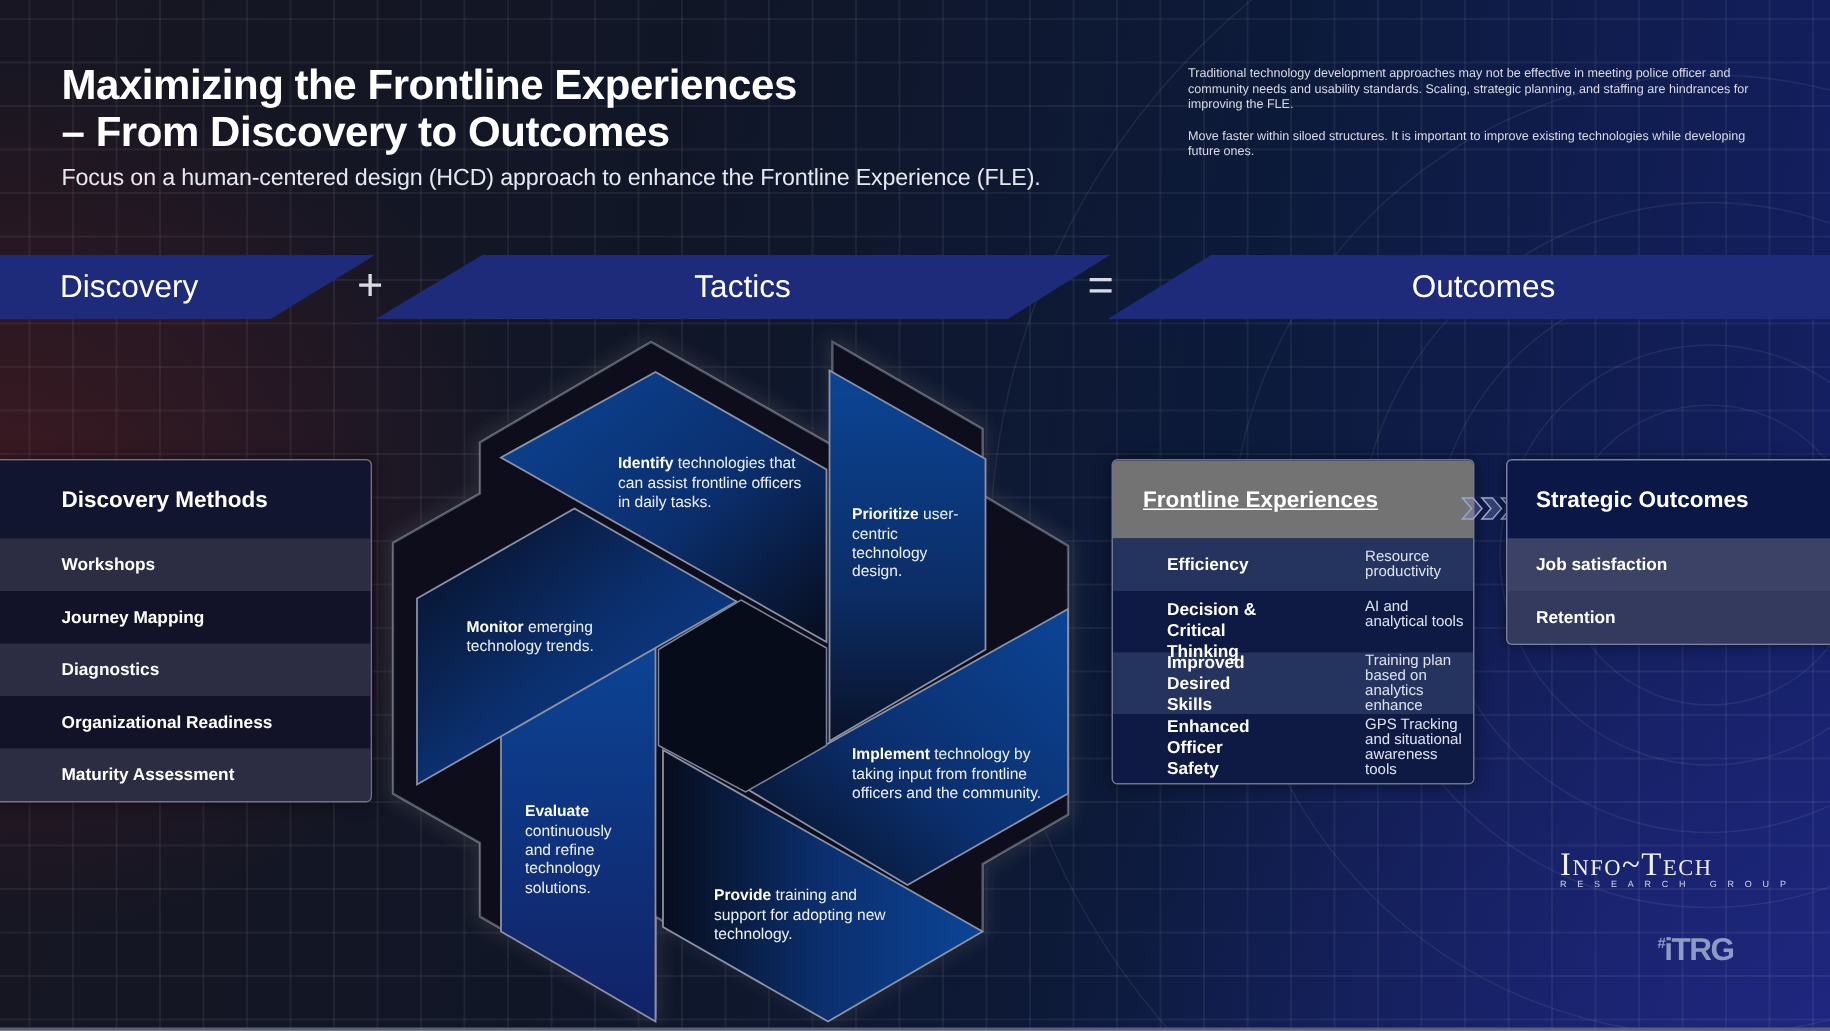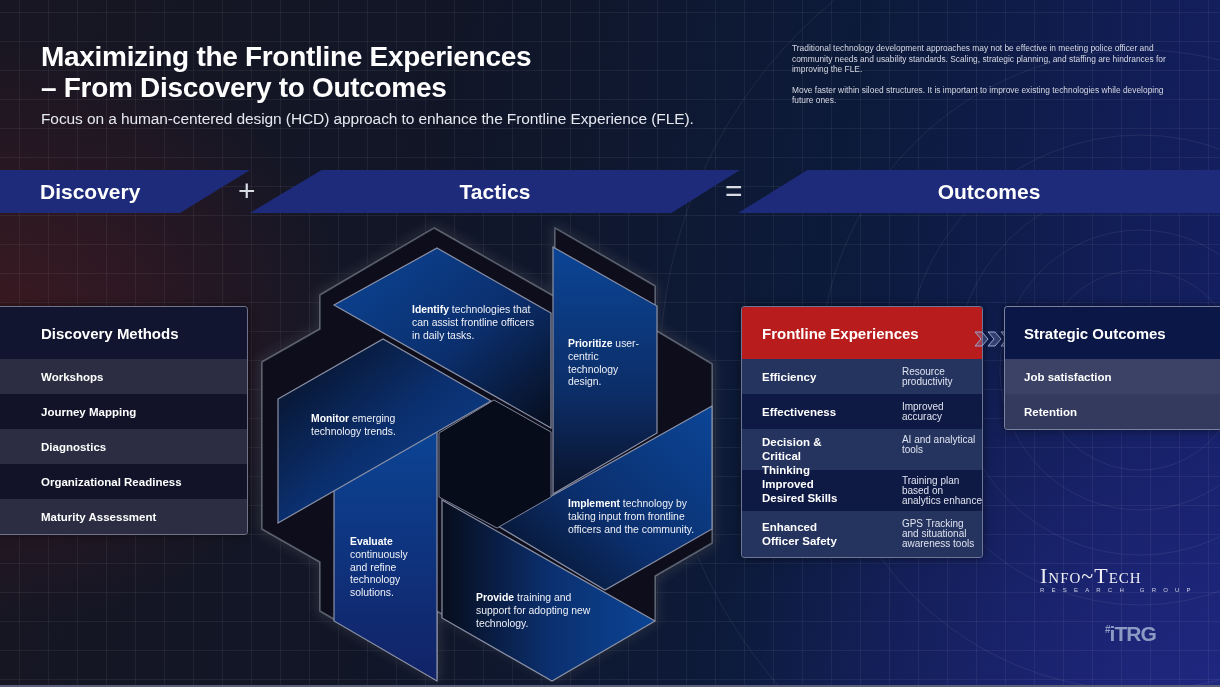--- a/index.html
+++ b/index.html
@@ -36,21 +36,21 @@
   }
   .insight { position: absolute; left: 792px; top: 43px; width: 390px; }
   .insight h3 { font-size: 12px; font-weight: 600; margin-bottom: 8px; color: #f2f2f5; }
   .insight p { font-size: 8.4px; line-height: 10.5px; color: #d7d9e3; margin-bottom: 10px; }
 
   
   .band {
     position: absolute; top: 170px; height: 43px;
     background: #1e2b7a;
     display: flex; align-items: center; justify-content: center;
-    font-size: 21px; font-weight: 700;
+    font-size: 21px; font-weight: 400;
   }
   .band-discovery { left: 0; width: 250px; clip-path: polygon(0 0, 100% 0, 72% 100%, 0 100%); justify-content: flex-start; padding-left: 40px; }
   .band-tactics { left: 250px; width: 490px; clip-path: polygon(14.6% 0, 100% 0, 86% 100%, 0 100%); }
   .band-outcomes { left: 738px; width: 482px; clip-path: polygon(14.4% 0, 100% 0, 100% 100%, 0 100%); padding-left: 20px; }
   .op { position: absolute; top: 174px; font-size: 30px; font-weight: 400; color: #d9dbe3; line-height: 34px; }
   .op-plus { left: 238px; }
   .op-eq { left: 725px; }
 
   
   .panel {
@@ -65,22 +65,22 @@
     font-size: 15px; font-weight: 700;
   }
   .row { display: flex; align-items: center; font-size: 11.5px; font-weight: 700; }
   .disc { left: -4px; top: 306px; width: 252px; background: #12132a; }
   .disc .panel-head { padding-left: 44px; background: #121530; }
   .disc .row { height: 35px; padding-left: 44px; }
   .disc .row:nth-child(odd) { background: #2c2d42; }
   .disc .row:nth-child(even) { background: #121329; }
 
   .fle { left: 741px; top: 306px; width: 242px; background: #0c1a45; }
-  .fle .panel-head { padding-left: 20px; background: #b91c1c; }
-  .fle .row { height: 35px; padding-left: 20px; gap: 46px; }
+  .fle .panel-head { padding-left: 20px; background: #737373; text-decoration: underline; }
+  .fle .row { height: 35px; padding-left: 36px; gap: 46px; }
   .fle .row:nth-child(odd) { background: #25335f; }
   .fle .row:nth-child(even) { background: #0e1a44; }
   .fle .row .lbl { width: 109px; line-height: 14px; }
   .fle .row .val { font-size: 10px; font-weight: 400; color: #dfe3ef; line-height: 10px; width: 112px; margin-left: 16px; }
   .fle .row.tall { height: 41px; }
   .fle .row.tall2 { height: 46px; }
 
   .so { left: 1004px; top: 306px; width: 230px; background: #2c3458; }
   .so .panel-head { padding-left: 19px; background: #0b1746; }
   .so .row { height: 35px; padding-left: 19px; }
@@ -218,24 +218,20 @@
 <div class="step" style="left:350px; top:536px; width:75px;"><b>Evaluate</b><span> continuously and refine technology solutions.</span></div>
 <div class="step" style="left:311px; top:413px; width:105px;"><b>Monitor</b><span> emerging technology trends.</span></div>
 
 <div class="panel fle">
   <div class="panel-head">Frontline Experiences</div>
   <div>
     <div class="row">
         <span class="lbl">Efficiency</span>
         <span class="val">Resource productivity</span>
       </div>
-    <div class="row">
-        <span class="lbl">Effectiveness</span>
-        <span class="val">Improved accuracy</span>
-      </div>
     <div class="row tall" style="align-items:flex-start; padding-top:6px;">
         <span class="lbl">Decision &amp; Critical Thinking</span>
         <span class="val">AI and analytical tools</span>
       </div>
     <div class="row tall">
         <span class="lbl">Improved Desired Skills</span>
         <span class="val">Training plan based on analytics enhance</span>
       </div>
     <div class="row tall2">
         <span class="lbl">Enhanced Officer Safety</span>

